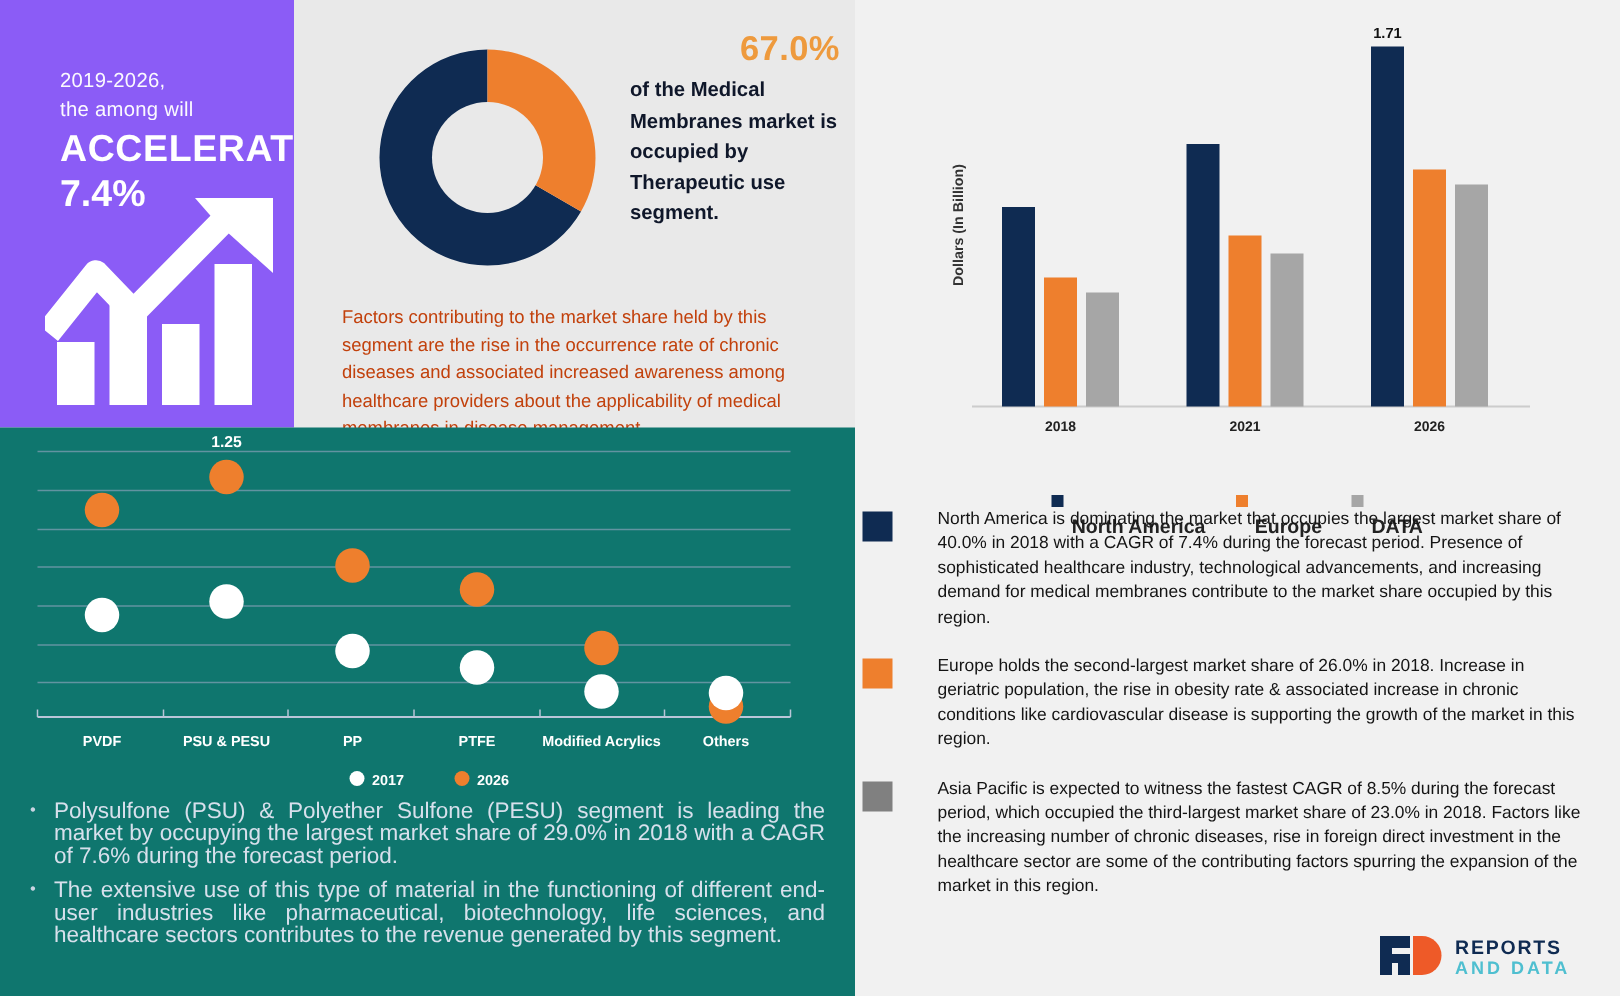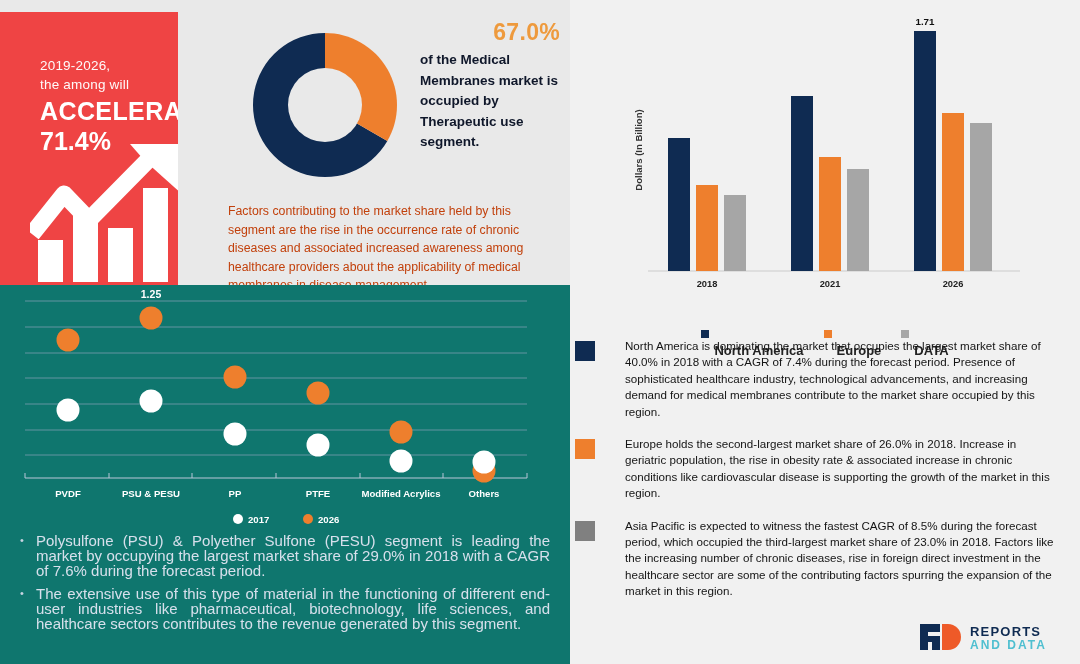--- a/index.html
+++ b/index.html
@@ -9,22 +9,22 @@
     background: #ffffff;
     overflow: hidden;
   }
   .page { position: relative; width: 1080px; height: 664px; background:#e9e9e9; }
 
   
   .left-col { position:absolute; left:0; top:0; width:570px; height:664px; }
 
   
   .accel-panel {
-    position:absolute; left:0; top:12px; width:178px; height:285px;
-    background:#ef4444; overflow:hidden;
+    position:absolute; left:0; top:0; width:196px; height:285px;
+    background:#8b5cf6; overflow:hidden;
   }
   .accel-text { position:absolute; left:40px; top:44px; width:175px; color:#ffffff; }
   .accel-years { font-size:13.5px; letter-spacing:.2px; line-height:19px; opacity:.97; }
   .accel-market { font-size:13.5px; letter-spacing:.2px; line-height:19px; opacity:.97; }
   .accel-big { font-size:25px; font-weight:bold; letter-spacing:.4px; line-height:30px; margin-top:2px; }
   .accel-at { font-size:12.5px; line-height:18px; margin-top:2px; }
   .accel-cagr { font-size:25px; font-weight:bold; line-height:30px; }
   .accel-icon { position:absolute; left:30px; top:130px; width:170px; height:145px; }
 
   
@@ -74,21 +74,21 @@
 
 <div class="page">
 
   <div class="left-col">
 
     <div class="accel-panel">
       <div class="accel-text">
         <div class="accel-years">2019-2026,</div>
         <div class="accel-market">the among will</div>
         <div class="accel-big">ACCELERATE</div>
-        <div class="accel-cagr">71.4%</div>
+        <div class="accel-cagr">7.4%</div>
       </div>
       <svg class="accel-icon" viewBox="0 0 170 145">
         <rect x="8" y="98" width="25" height="42" fill="#ffffff"></rect>
         <rect x="43" y="68" width="25" height="72" fill="#ffffff"></rect>
         <rect x="78" y="86" width="25" height="54" fill="#ffffff"></rect>
         <rect x="113" y="46" width="25" height="94" fill="#ffffff"></rect>
         <path d="M0 98 L36 56 L60 80 L122 16 L122 2 L166 2 L166 46 L152 46 L122 78 L60 136 L36 112 L0 140 Z" fill="#ffffff" opacity="0"></path>
         <path d="M2 92 L34 52 L59 78 L126 10" stroke="#ffffff" stroke-width="17" fill="none" stroke-linejoin="round" stroke-linecap="butt"></path>
         <path d="M100 2 L152 2 L152 52 L134 36 L114 18 Z" fill="#ffffff"></path>
       </svg>

